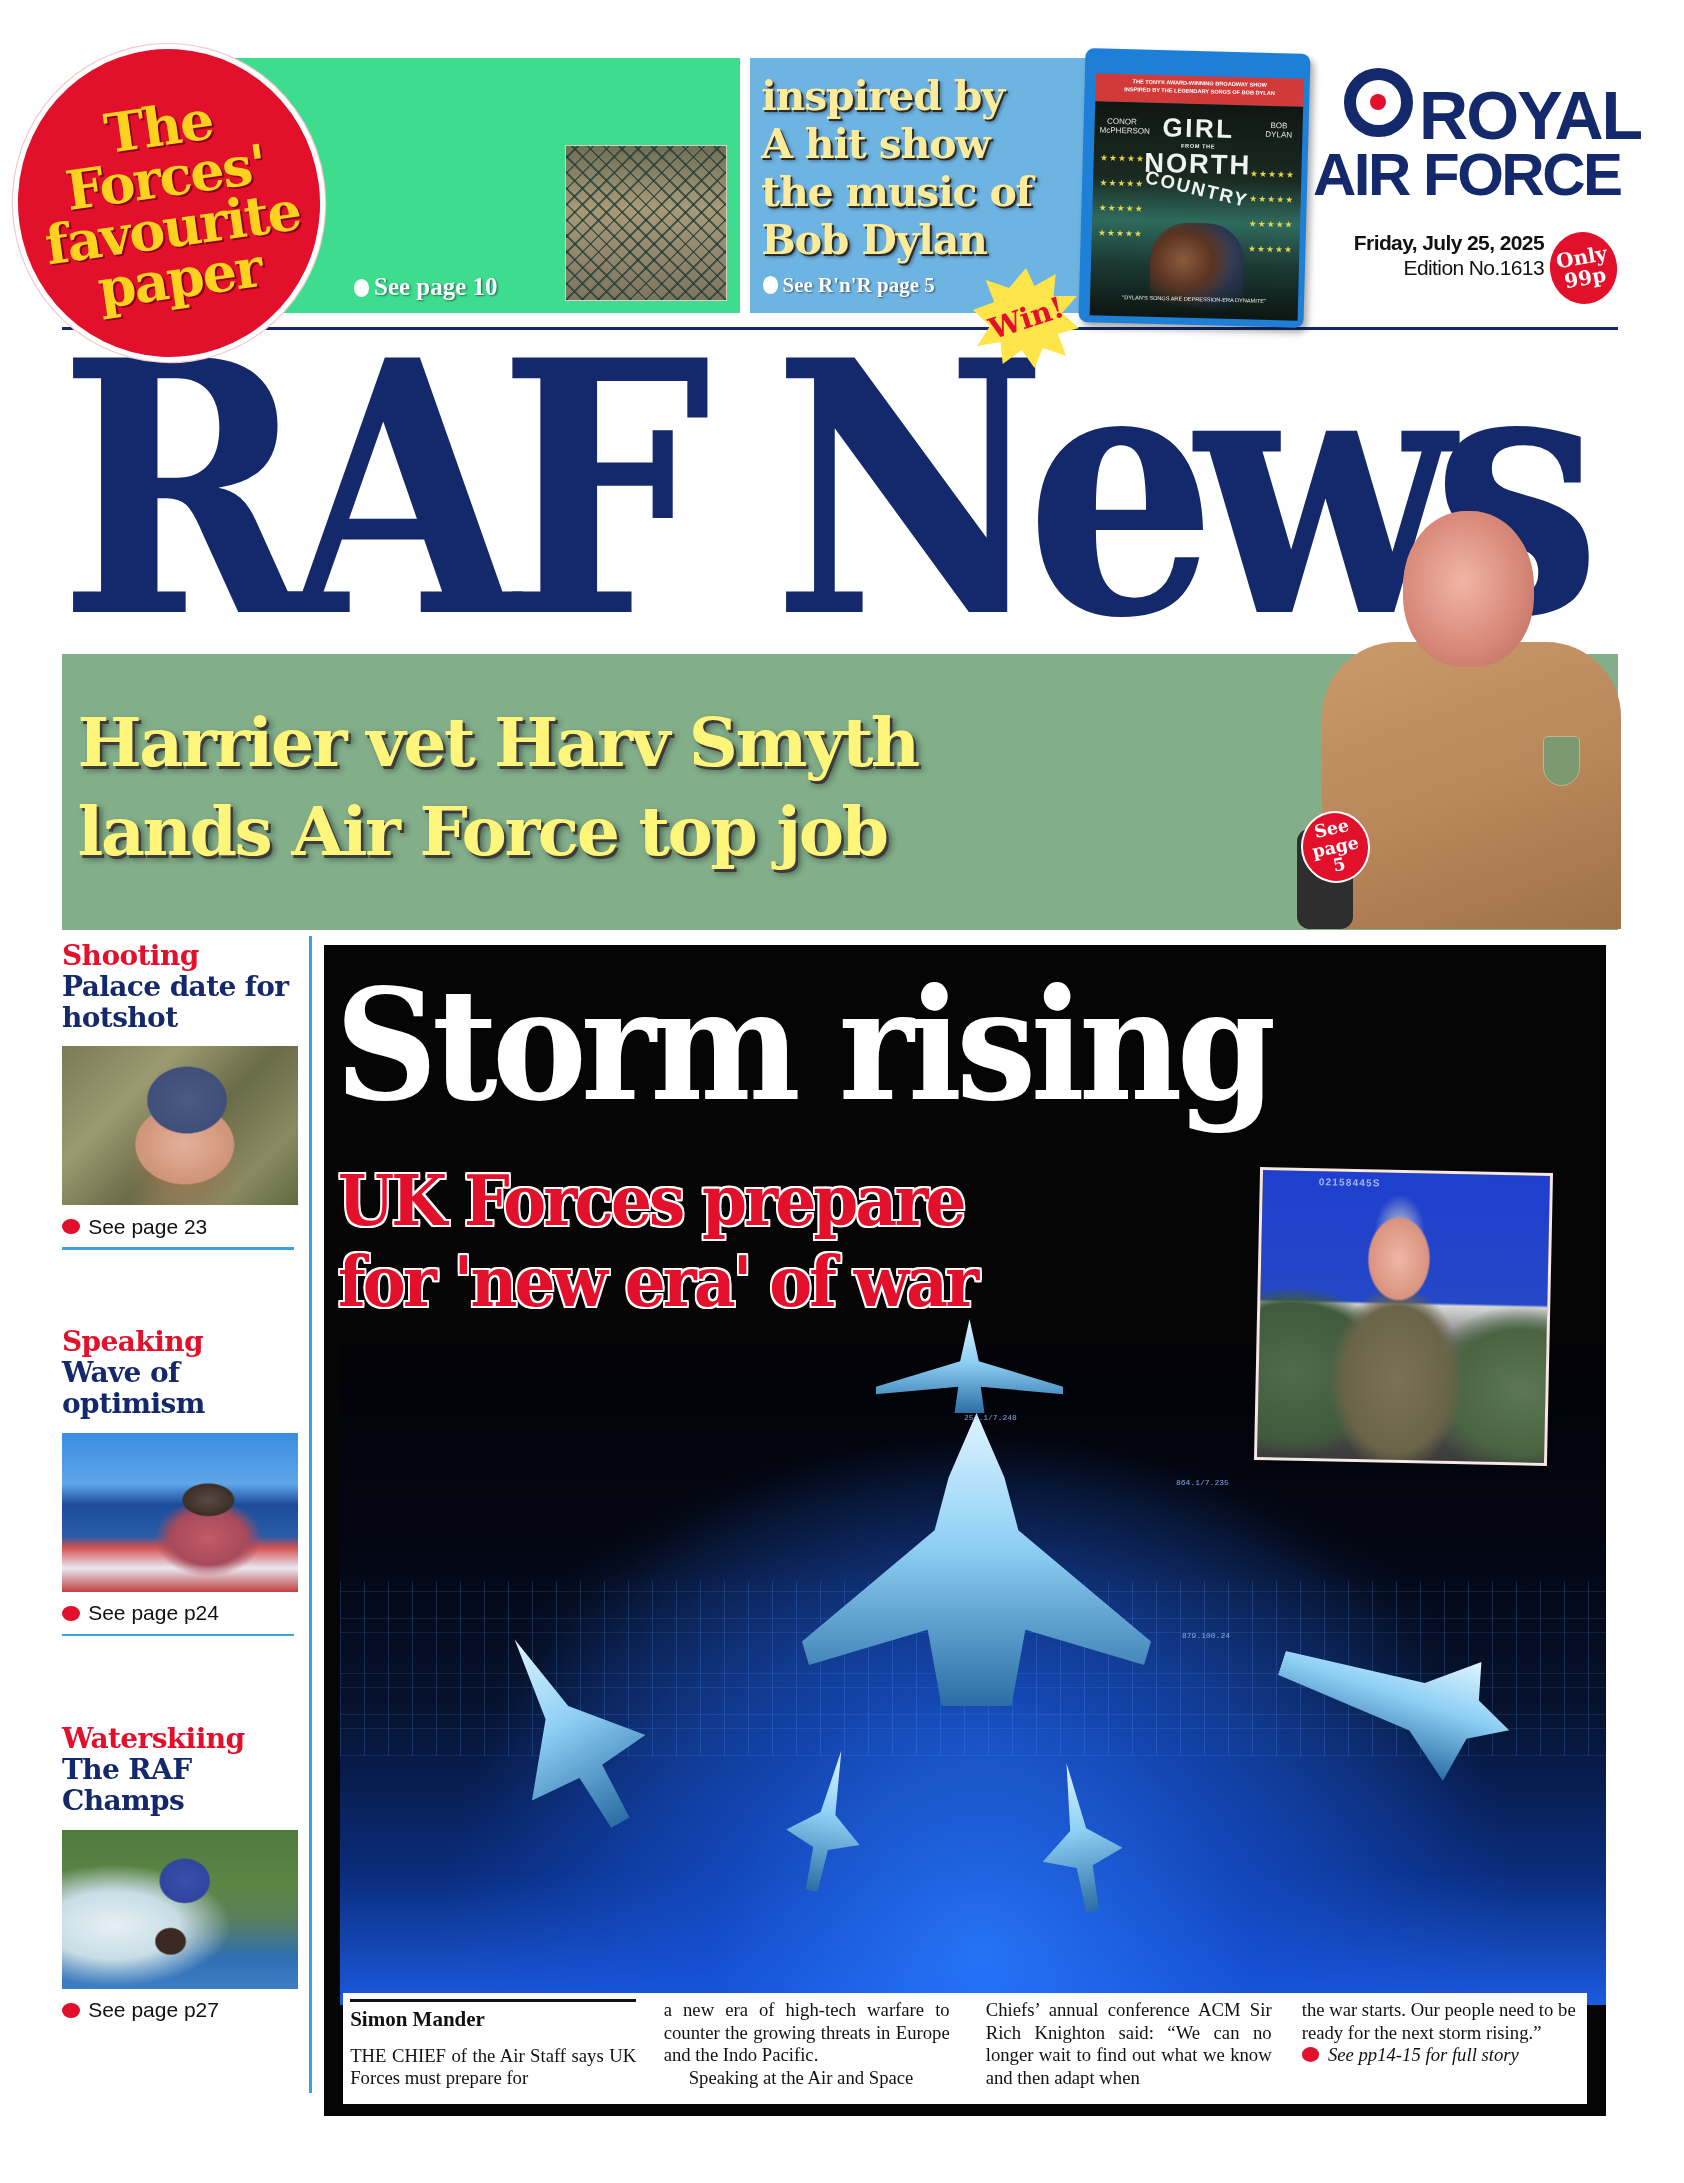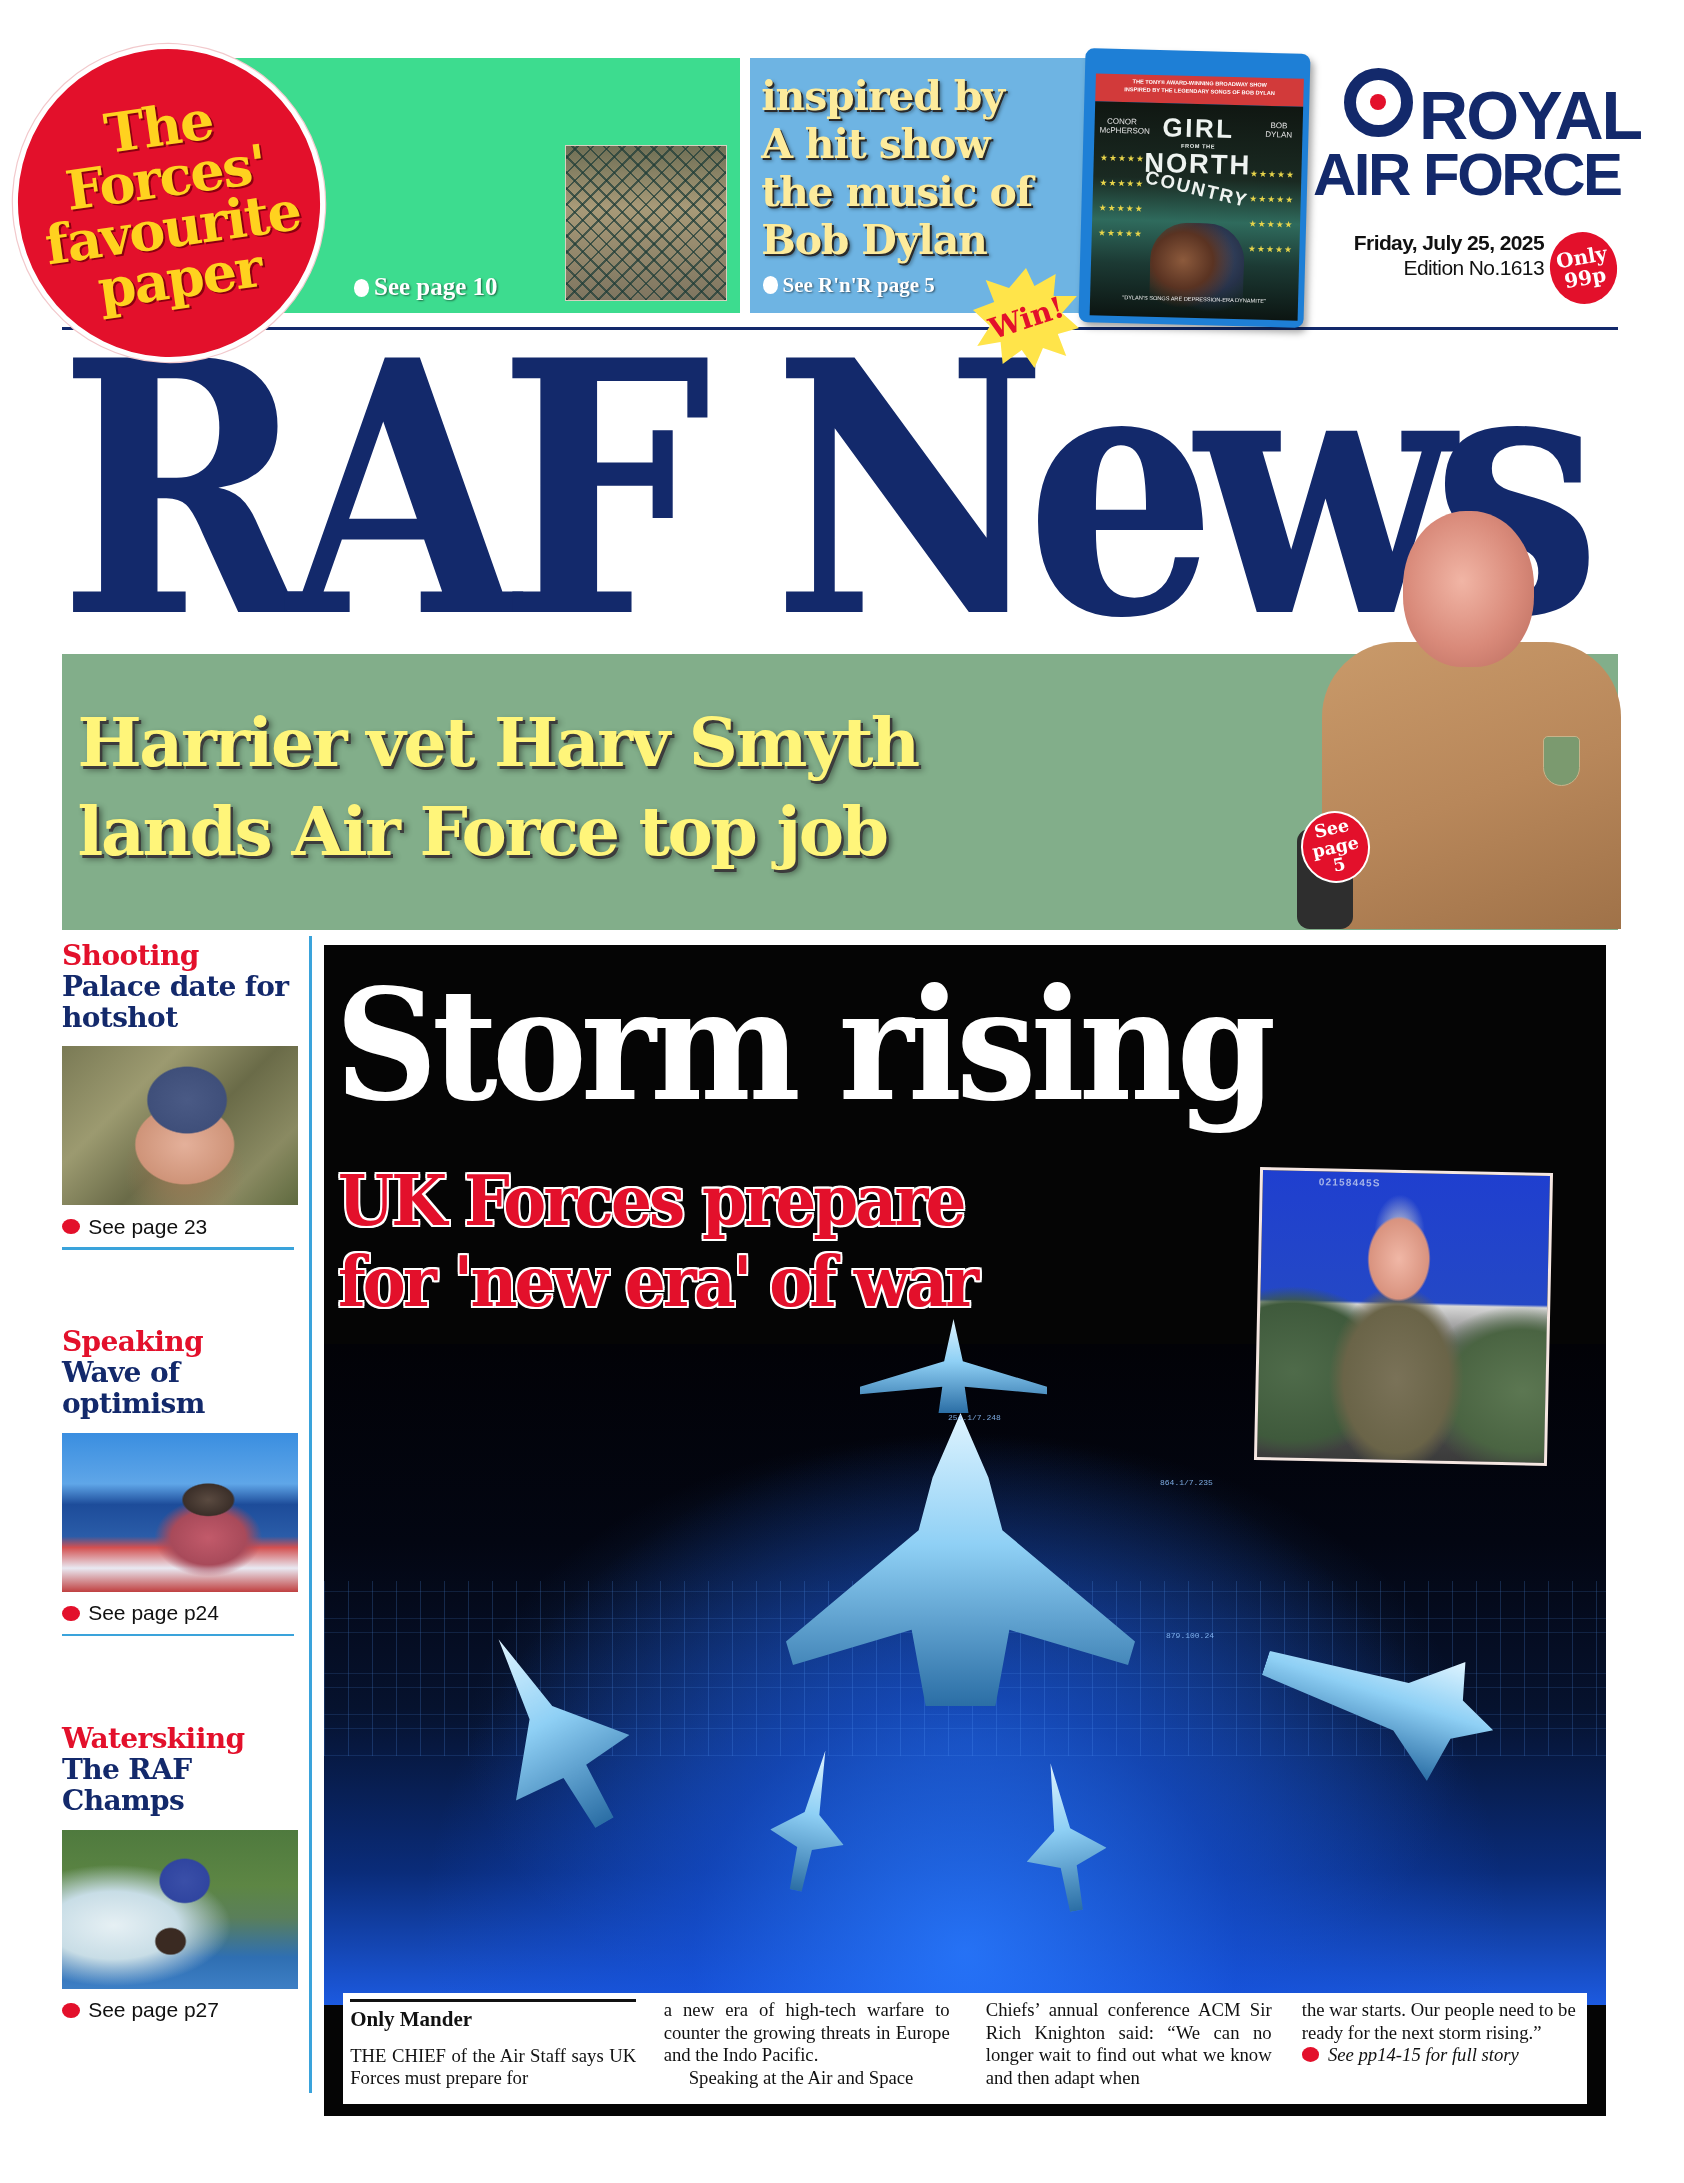--- a/index.html
+++ b/index.html
@@ -154,21 +154,21 @@
     border: 3.1px solid #f6e7e2; transform: rotate(1.2deg);
     background:
       radial-gradient(ellipse at 48% 30%, #f0b7a6 0, #d9937f 14%, transparent 15%),
       radial-gradient(ellipse at 48% 21%, #d6d6d2 0, transparent 12%),
       radial-gradient(ellipse at 48% 72%, #7a7258 0, #6a6448 25%, transparent 32%),
       radial-gradient(ellipse at 12% 70%, #4f6b4a 0, #3f5a3c 24%, transparent 30%),
       radial-gradient(ellipse at 92% 75%, #5c7752 0, #4a6442 20%, transparent 28%),
       linear-gradient(180deg, #1f3fcf 0%, #2448c6 45%, #d8d8d8 46%, #6a6a6a 60%, #3b3b3b 100%);
   }
   .inset .plate { position: absolute; left: 56px; top: 5px; color: #a6b4e8; font-family: "Liberation Sans", sans-serif; font-size: 10px; font-weight: bold; letter-spacing: 1.2px; }
-  .artwork { position: absolute; left: 0; top: 399px; width: 1282px; height: 661px;
+  .artwork { position: absolute; left: 16px; top: 399px; width: 1282px; height: 661px;
     background:
       radial-gradient(ellipse at 50% 92%, rgba(40,120,255,0.85) 0, rgba(20,80,220,0.55) 30%, transparent 60%),
       radial-gradient(ellipse at 50% 60%, rgba(40,110,220,0.55) 0, transparent 55%),
       linear-gradient(180deg, #020207 0%, #030612 30%, #06122e 55%, #0a2c7a 80%, #1c5ae0 100%);
   }
   .artwork .grid { position: absolute; left: 0; right: 0; top: 237px; height: 175px; opacity: 0.6;
     background:
       repeating-linear-gradient(90deg, rgba(90,160,255,0.35) 0 1.2px, transparent 1.2px 24px),
       repeating-linear-gradient(0deg, rgba(90,160,255,0.25) 0 0.6px, transparent 0.6px 13.7px);
   }
@@ -327,21 +327,21 @@
     <div>UK Forces prepare</div>
     <div>for 'new era' of war</div>
   </div>
   <div class="inset">
     <div class="plate">02158445S</div>
   </div>
 
   <div class="body-box">
     <div class="col col1">
       <div class="rule"></div>
-      <div class="byline">Only Mander</div>
+      <div class="byline">Simon Mander</div>
       <div>THE CHIEF of the Air Staff says UK Forces must prepare for</div>
     </div>
     <div class="col col2">
       <div>a new era of high-tech warfare to counter the growing threats in Europe and the Indo Pacific.</div>
       <span class="indent">Speaking at the Air and Space</span>
     </div>
     <div class="col col3">
       <div>Chiefs’ annual conference ACM Sir Rich Knighton said: “We can no longer wait to find out what we know and then adapt when</div>
     </div>
     <div class="col col4">

